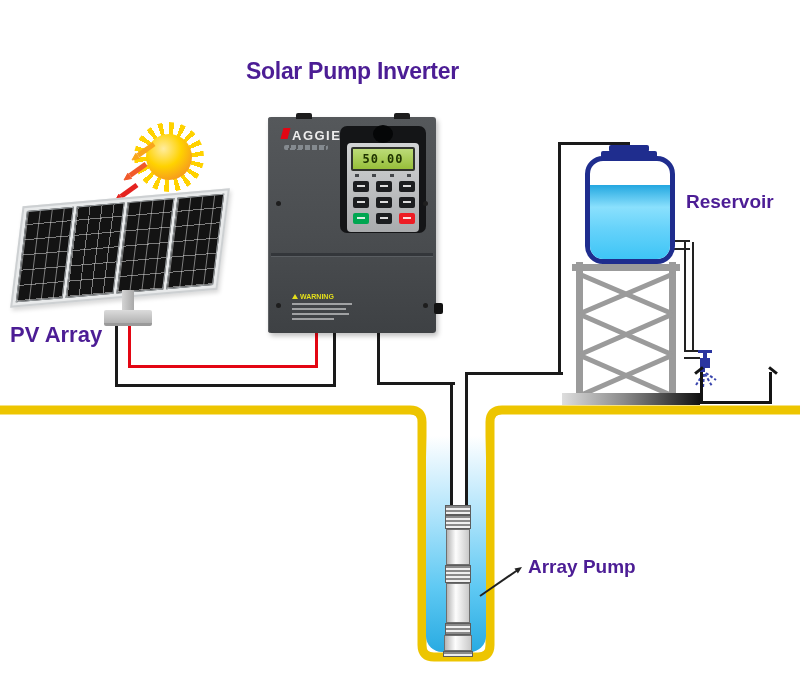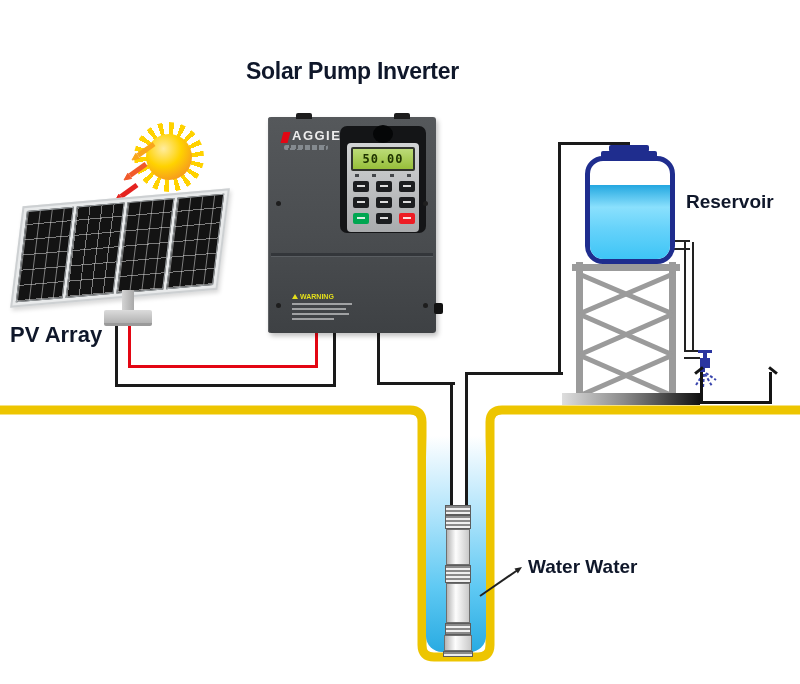--- a/index.html
+++ b/index.html
@@ -1,21 +1,21 @@
 <!DOCTYPE html>
 <html><head>
 <meta charset="utf-8">
 <style>
   html,body{margin:0;padding:0;background:#fff;}
   .canvas{position:relative;width:800px;height:684px;background:#fff;overflow:hidden;
           font-family:"Liberation Sans",sans-serif;}
   .abs{position:absolute;}
 
   
-  .olabel{position:absolute;color:#0f172a;font-weight:600;white-space:nowrap;}
+  .olabel{position:absolute;color:#4c1d95;font-weight:600;white-space:nowrap;}
   .title{left:246px;top:58px;font-size:23px;letter-spacing:-.3px;}
   .pv-label{left:10px;top:322px;font-size:22px;}
   .res-label{left:686px;top:191px;font-size:19px;}
   .wp-label{left:528px;top:556px;font-size:19px;}
 
   
   .wire{position:absolute;background:#1a1a1a;}
   .wire.red{background:#E30613;}
   .dline{position:absolute;background:transparent;box-sizing:border-box;}
 
@@ -35,21 +35,21 @@
   .pv-pole{left:122px;top:290px;width:12px;height:24px;background:linear-gradient(90deg,#d4d4d4,#a8a8a8);}
   .pv-base{left:104px;top:310px;width:48px;height:13px;border-radius:2px;
     background:linear-gradient(180deg,#dcdcdc,#b2b2b2);border-bottom:3px solid #9a9a9a;}
 
   
   .inv{left:268px;top:117px;width:168px;height:216px;border-radius:3px;
     background:linear-gradient(180deg,#55585b 0%,#4a4d50 55%,#3e4144 100%);
     box-shadow:inset 1px 0 0 #5e6164, 2px 3px 5px rgba(0,0,0,.25);}
   .inv-tab{position:absolute;width:16px;height:6px;background:#1d1d1d;top:-4px;border-radius:2px 2px 0 0;}
   .inv-seam{position:absolute;left:3px;right:3px;top:136px;height:3px;background:#33363a;border-bottom:1px solid #5a5e62;}
-  .brand-row{position:absolute;left:14px;top:11px;display:flex;align-items:flex-end;}
+  .brand-row{position:absolute;left:14px;top:11px;display:flex;align-items:flex-start;}
   .brand-mark{display:inline-block;width:7px;height:11px;background:#E30613;transform:skewX(-15deg);margin-right:3px;}
   .brand-text{color:#ededed;font-size:13px;font-weight:bold;letter-spacing:1.5px;}
   .brand-tagline{position:absolute;left:16px;top:28px;width:44px;height:5px;border-radius:2px;opacity:.7;
     background:repeating-linear-gradient(100deg,#9aa1a7 0 5px, transparent 5px 7px);}
   .keypad{position:absolute;left:72px;top:9px;width:86px;height:107px;background:#141517;border-radius:7px;}
   .keypad-bump{position:absolute;left:33px;top:-1px;width:20px;height:18px;background:#050607;border-radius:50%;}
   .keypad-face{position:absolute;left:7px;top:17px;width:72px;height:89px;border-radius:4px;
     background:linear-gradient(180deg,#d2d4d5,#a9abad);}
   .lcd{position:absolute;left:4px;top:4px;width:60px;height:20px;border:2px solid #30332c;border-radius:2px;
     background:linear-gradient(180deg,#bcdb78,#97bf3a);color:#203500;font-family:"DejaVu Sans Mono",monospace;
@@ -250,15 +250,15 @@
     </g>
   </svg>
   <div class="abs basin"></div>
   <div class="flare l"></div>
   <div class="flare r"></div>
 
   <svg style="left:468px;top:560px;" width="64" height="42" viewBox="0 0 64 42">
     <line x1="12" y1="36" x2="49" y2="10.5" stroke="#222" stroke-width="2"></line>
     <polygon points="54,7 49.9,13.4 46.5,8.5" fill="#222"></polygon>
   </svg>
-  <div class="olabel wp-label">Water Water</div>
+  <div class="olabel wp-label">Array Pump</div>
 
 </div>
 
 </body></html>

